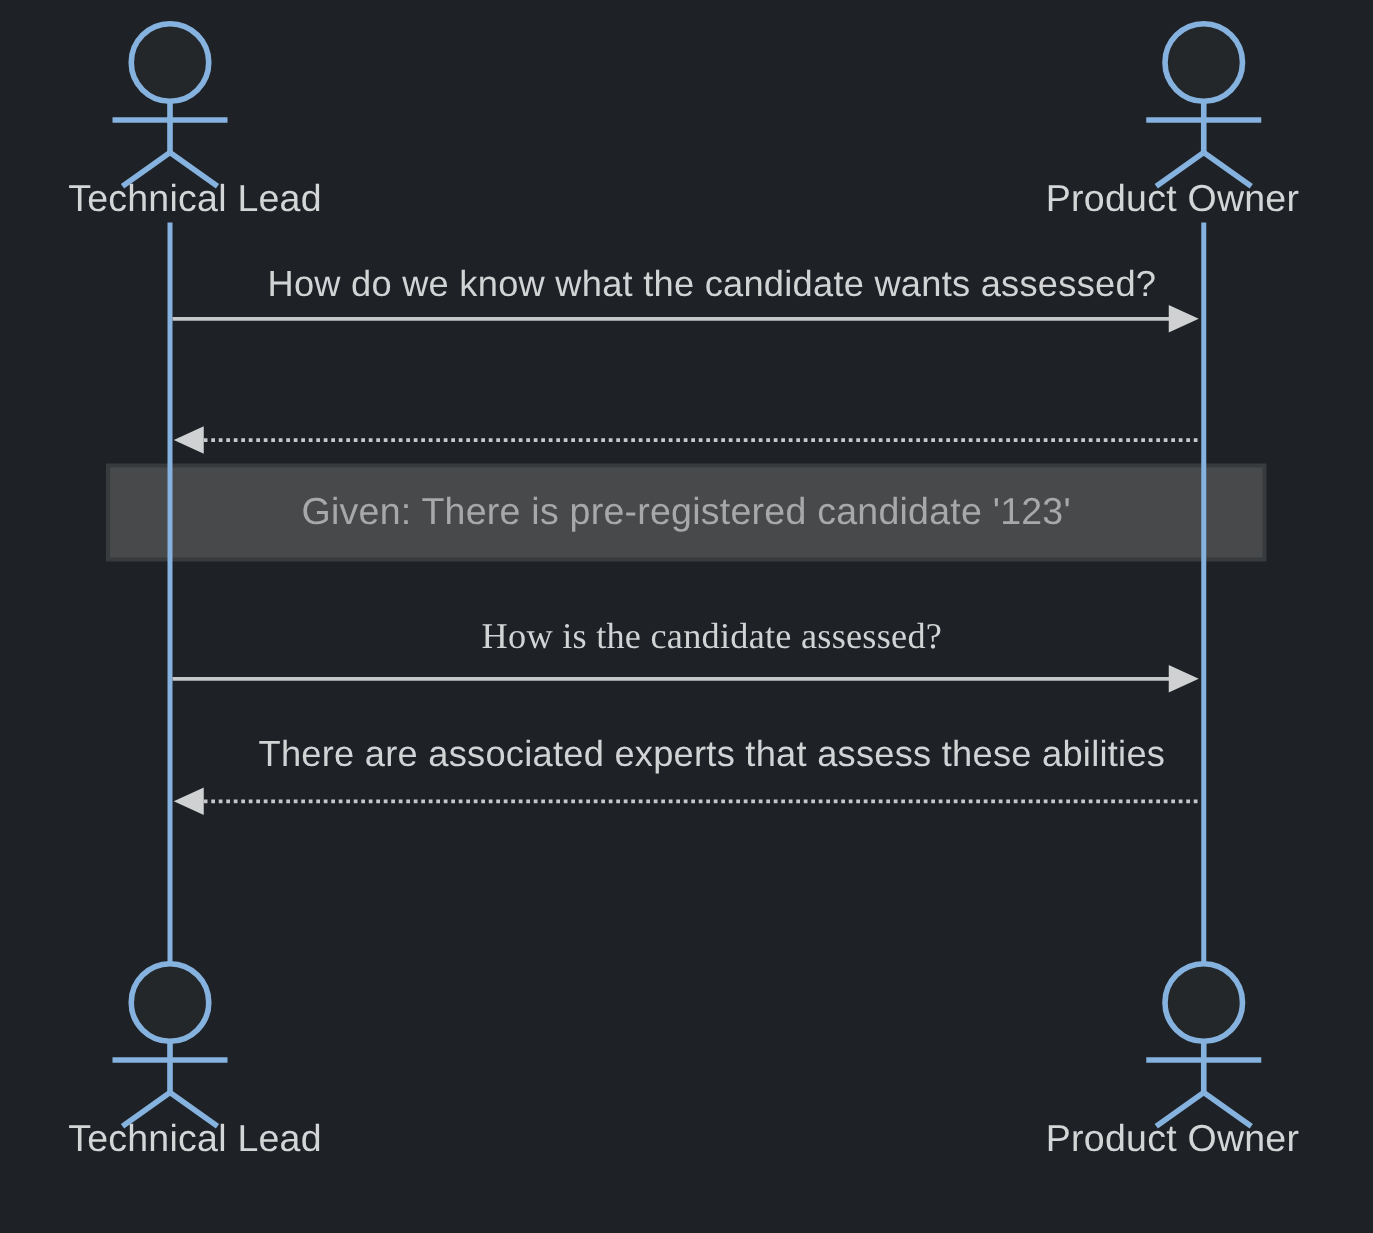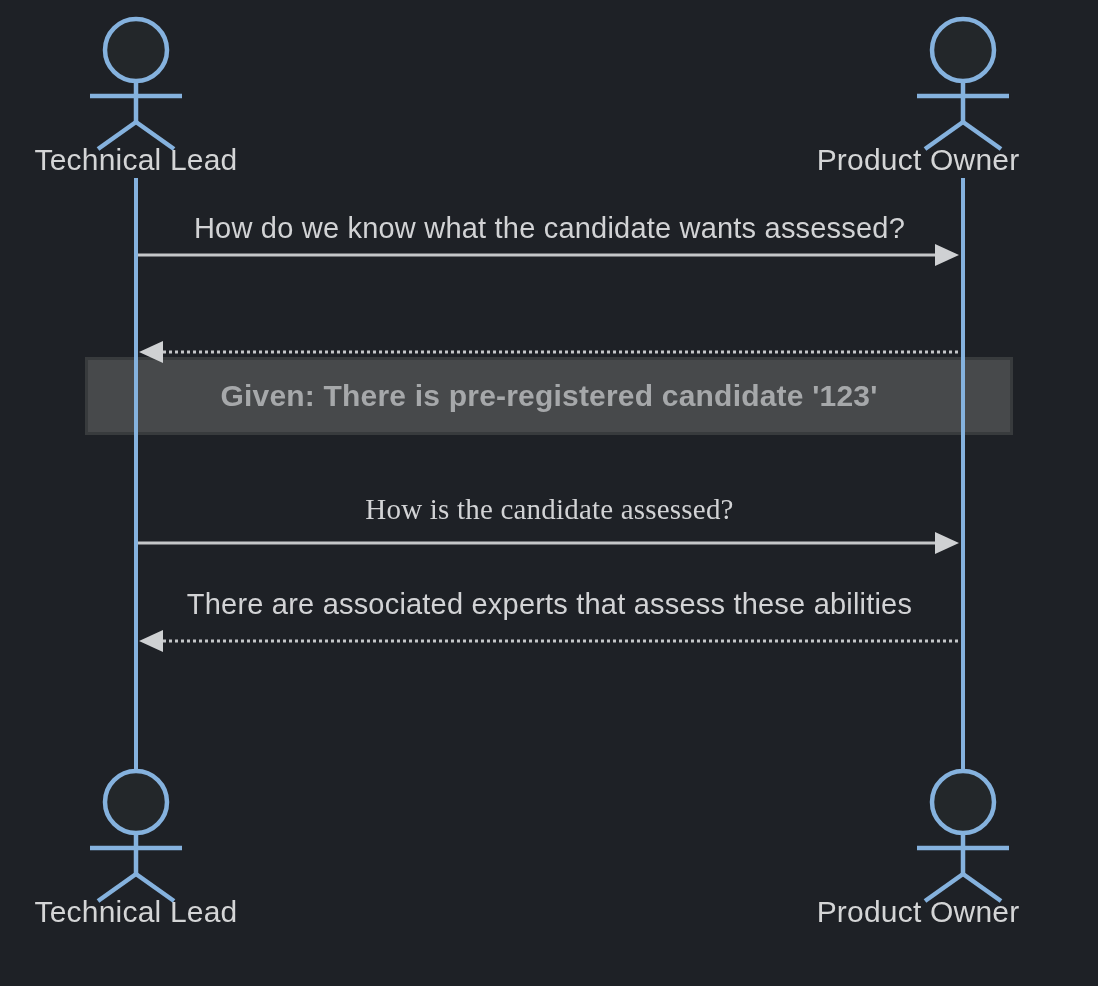--- a/index.html
+++ b/index.html
@@ -12,26 +12,26 @@
   }
   
   .note{
     position:absolute;left:85px;width:928px;height:78px;
     box-sizing:border-box;
     background:#47494b;border:3px solid #383b3d;
     display:flex;align-items:center;justify-content:center;
     z-index:1;
   }
   .note span{color:#a6a8aa;font-size:30px;letter-spacing:.2px;}
-  #note1{top:357px;font-weight:bold;}
+  #note1{top:371px;}
   #note2{top:659px;}
   svg.diagram{position:absolute;left:0;top:0;z-index:2;}
   .txt{
     position:absolute;z-index:3;color:#d2d3d5;font-size:29px;
-    text-align:center;white-space:nowrap;letter-spacing:.2px;
+    text-align:center;white-space:nowrap;letter-spacing:.2px;padding-left:20px;
   }
   .actor-label{left:0;width:272px;font-size:30px;color:#d4d5d6;}
   .actor-label.right{left:782px;}
   .actor-label.top{top:143px;}
   .actor-label.bottom{top:895px;}
   .msg{left:136px;width:827px;}
   #msg1{top:212px;}
   #msg2{top:298px;}
   #msg3{top:493px;font-family:Liberation Serif, serif;}
   #msg4{top:588px;}

